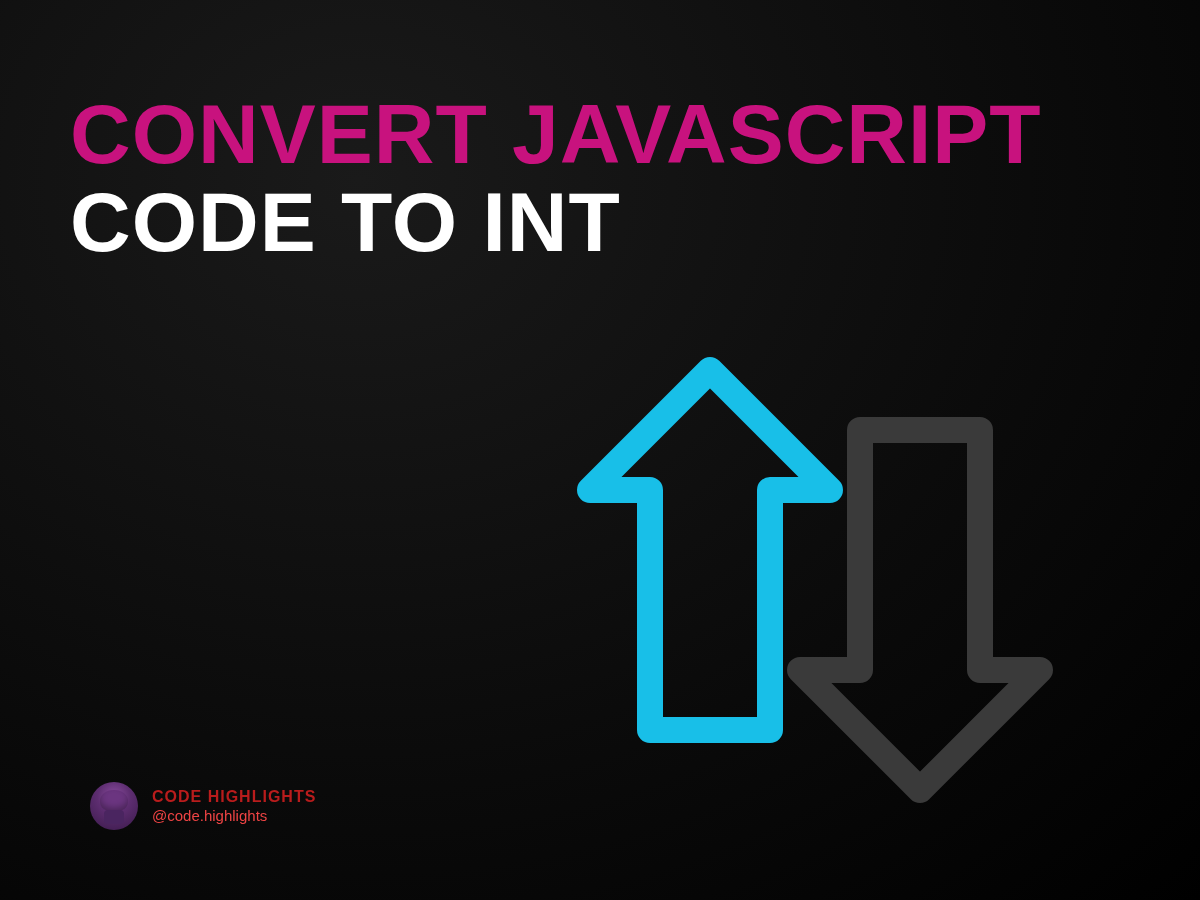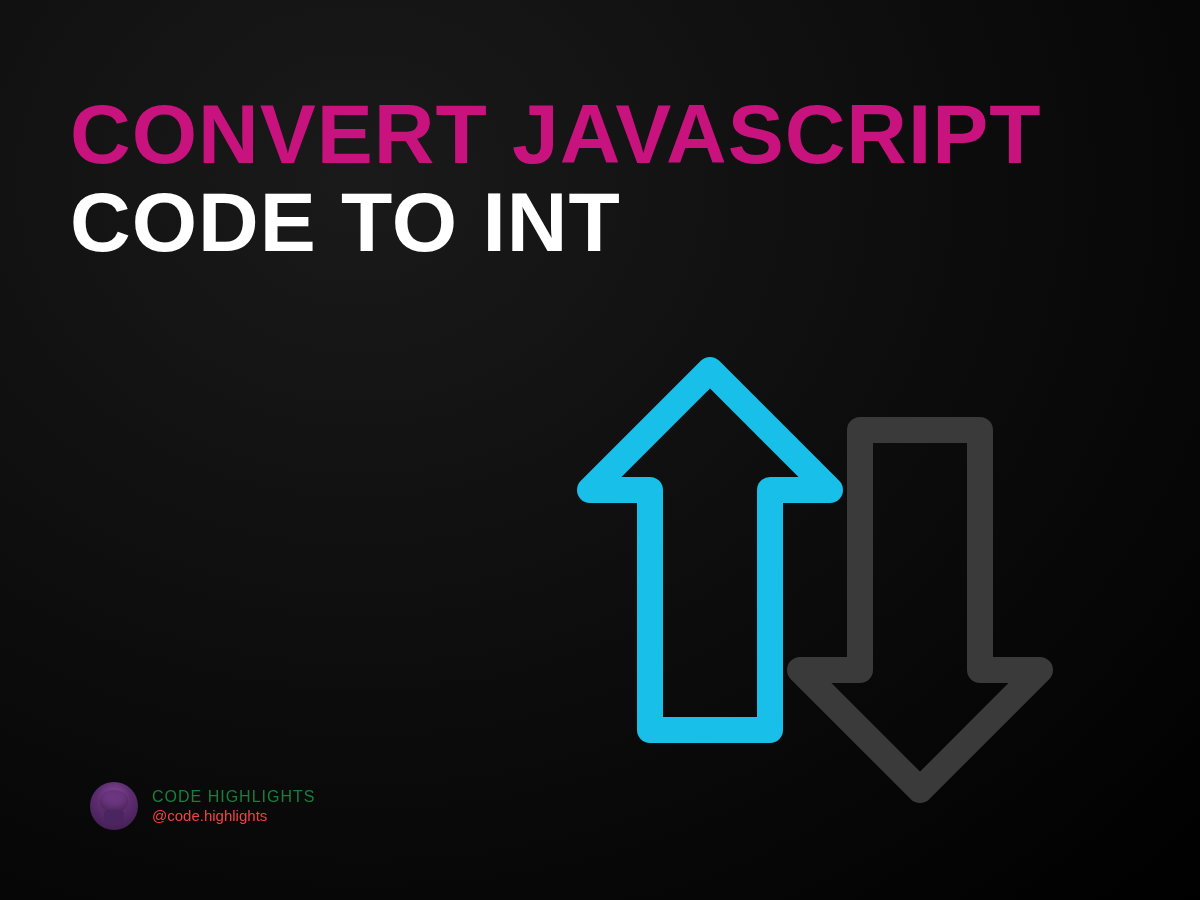--- a/index.html
+++ b/index.html
@@ -69,24 +69,24 @@
     width: 20px; height: 14px;
     background: #4a2560;
     border-radius: 4px;
   }
   .footer-text {
     display: flex;
     flex-direction: column;
     line-height: 1.25;
   }
   .brand {
-    font-weight: 400;
+    font-weight: 700;
     font-size: 16px;
     letter-spacing: 1px;
-    color: #15803d;
+    color: #b91c1c;
   }
   .handle {
     font-size: 15px;
     color: #ef4444;
     font-weight: 400;
   }
 </style>
 </head>
 <body>
 

